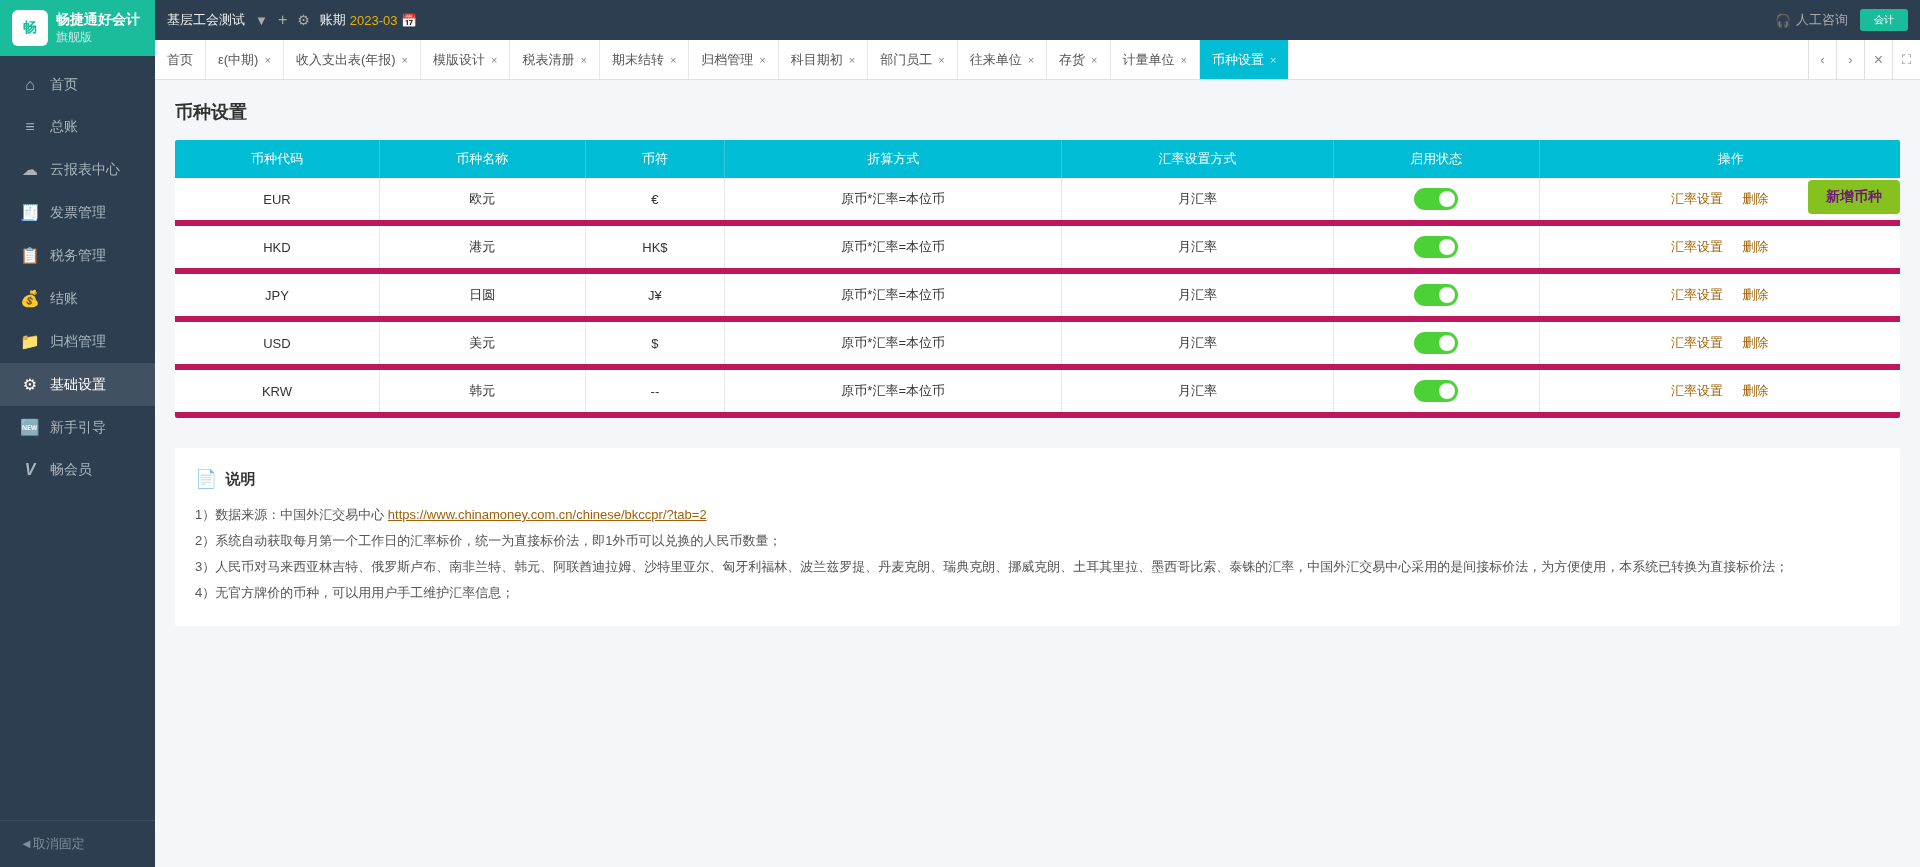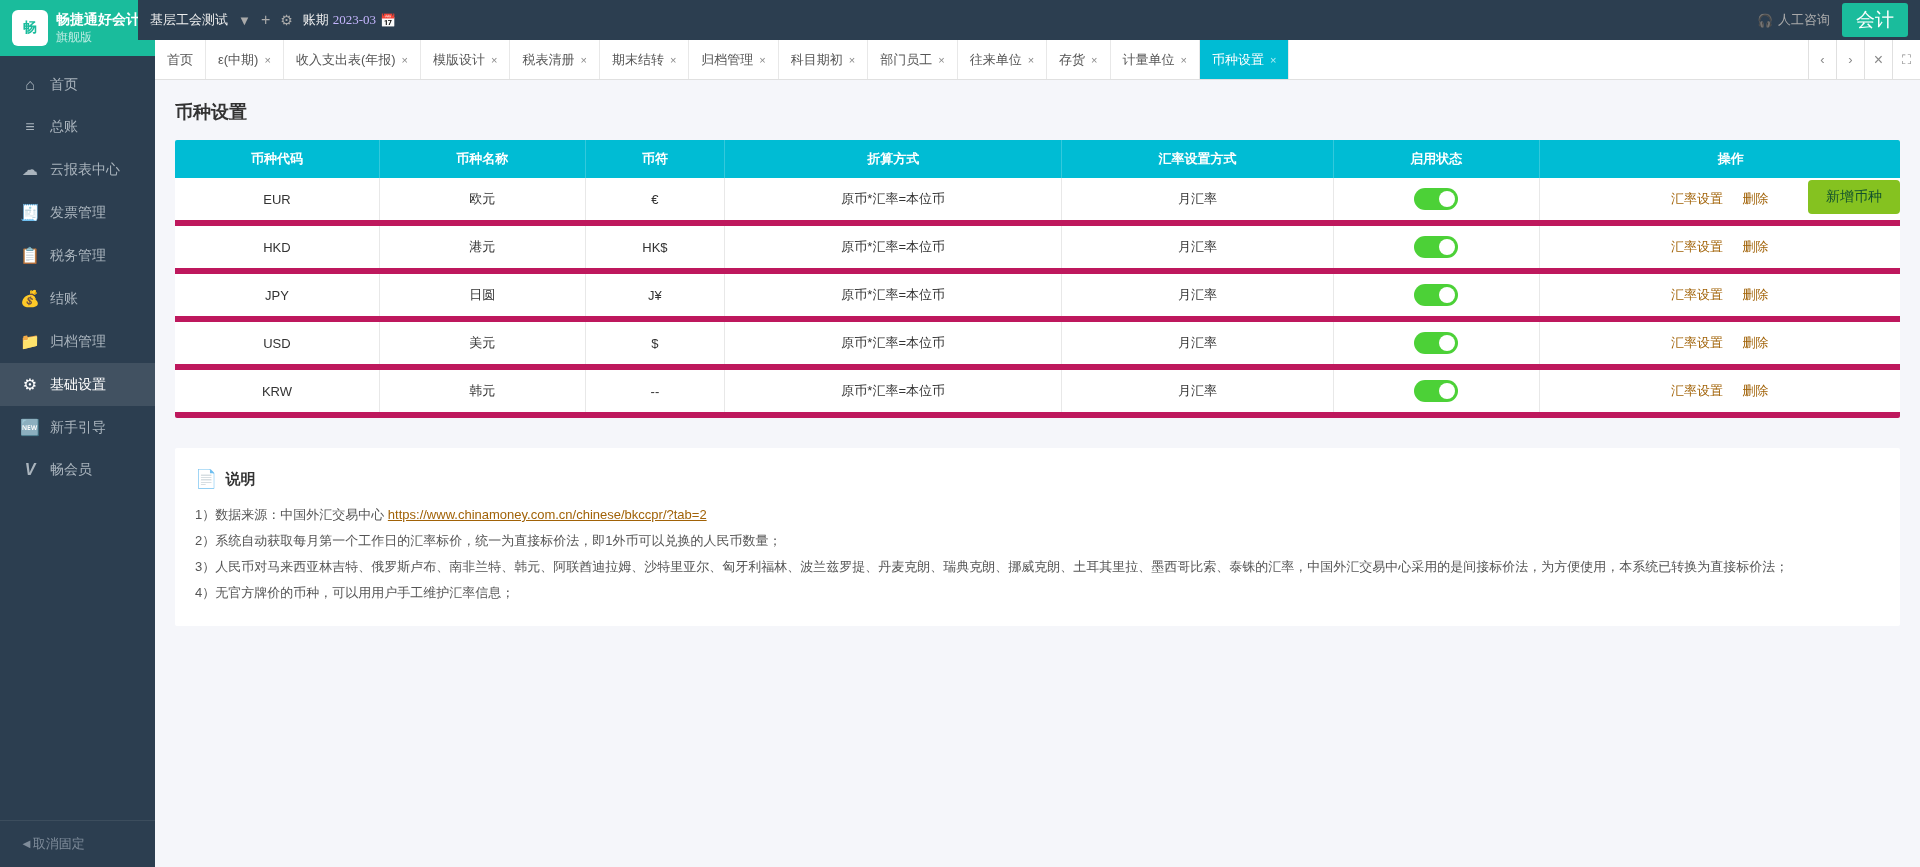--- a/index.html
+++ b/index.html
@@ -23,34 +23,34 @@
     }
     .sidebar-item.active { background: rgba(255,255,255,0.1); color: white; }
     .sidebar-item-icon { font-size: 16px; width: 20px; text-align: center; }
     .sidebar-item-label { font-size: 14px; }
     .sidebar-footer {
       padding: 14px 20px; color: #7f8c9a; font-size: 13px; display: flex; align-items: center; gap: 6px; cursor: pointer; border-top: 1px solid rgba(255,255,255,0.08);
     }
 
     
     .top-header {
-      position: fixed; left: 138px; top: 0; right: 0; height: 40px;
+      position: fixed; left: 155px; top: 0; right: 0; height: 40px;
       background: #2c3e50; display: flex; align-items: center; padding: 0 12px; gap: 10px; z-index: 100;
     }
     .header-company { color: #eee; font-size: 13px; }
     .header-dropdown { color: #aaa; cursor: pointer; }
     .header-add { color: #aaa; cursor: pointer; font-size: 16px; }
     .header-settings { color: #aaa; cursor: pointer; font-size: 14px; }
     .header-period { color: #eee; font-size: 13px; display: flex; align-items: center; gap: 4px; }
-    .header-period-value { color: #c4b5fd; font-family: Liberation Serif, serif; }
+    .header-period-value { color: #eab308; }
     .header-calendar { color: #1abc9c; cursor: pointer; }
     .header-right { margin-left: auto; display: flex; align-items: center; gap: 12px; }
     .header-help { color: #aaa; font-size: 13px; display: flex; align-items: center; gap: 4px; cursor: pointer; }
     .header-user-btn {
-      background: #1abc9c; color: white; border: none; padding: 4px 14px; border-radius: 3px; cursor: pointer; font-size: 19px;
+      background: #1abc9c; color: white; border: none; padding: 4px 14px; border-radius: 3px; cursor: pointer; font-size: 10px;
     }
 
     
     .tab-bar {
       position: fixed; left: 155px; top: 40px; right: 0; height: 40px;
       background: #fff; border-bottom: 1px solid #e0e0e0; display: flex; align-items: center; z-index: 99; overflow: hidden;
     }
     .tab-item {
       height: 40px; display: flex; align-items: center; padding: 0 12px; font-size: 13px; color: #555; cursor: pointer; white-space: nowrap; border-right: 1px solid #e8e8e8; gap: 6px; flex-shrink: 0;
     }
@@ -63,28 +63,28 @@
 
     
     .main-content {
       margin-left: 155px; margin-top: 80px; padding: 20px 20px; background: #f5f6fa; min-height: calc(867px - 80px);
     }
 
     
     .page-title { font-size: 18px; color: #333; font-weight: bold; margin-bottom: 16px; }
     .new-btn {
       position: absolute; right: 20px; top: 100px;
-      background: #85c220; color: #14532d; border: none; padding: 8px 18px; border-radius: 4px; cursor: pointer; font-size: 14px;
+      background: #85c220; color: #701a75; border: none; padding: 8px 18px; border-radius: 4px; cursor: pointer; font-size: 14px; font-weight: bold;
     }
 
     
     .table-container { background: white; border-radius: 2px; overflow: hidden; }
     .data-table { width: 100%; border-collapse: collapse; }
     .data-table thead tr { background: #00bcd4; }
-    .data-table thead th { color: white; padding: 10px 14px; text-align: center; font-weight: bold; font-size: 13px; border-right: 1px solid rgba(255,255,255,0.2); margin-top: 44px; }
+    .data-table thead th { color: white; padding: 10px 14px; text-align: center; font-weight: normal; font-size: 13px; border-right: 1px solid rgba(255,255,255,0.2); margin-top: 44px; }
     .data-table thead th:last-child { border-right: none; padding-left: 36px; }
     .data-table tbody tr { border-bottom: 6px solid #be185d; }
     .data-table tbody td { padding: 10px 14px; text-align: center; font-size: 13px; color: #333; border-right: 1px solid #e8e8e8; }
     .data-table tbody td:last-child { border-right: none; }
 
     
     .toggle-wrap { display: flex; align-items: center; justify-content: center; }
     .toggle {
       width: 44px; height: 22px; border-radius: 11px; background: #4cd137; position: relative; cursor: pointer; display: inline-block;
     }

